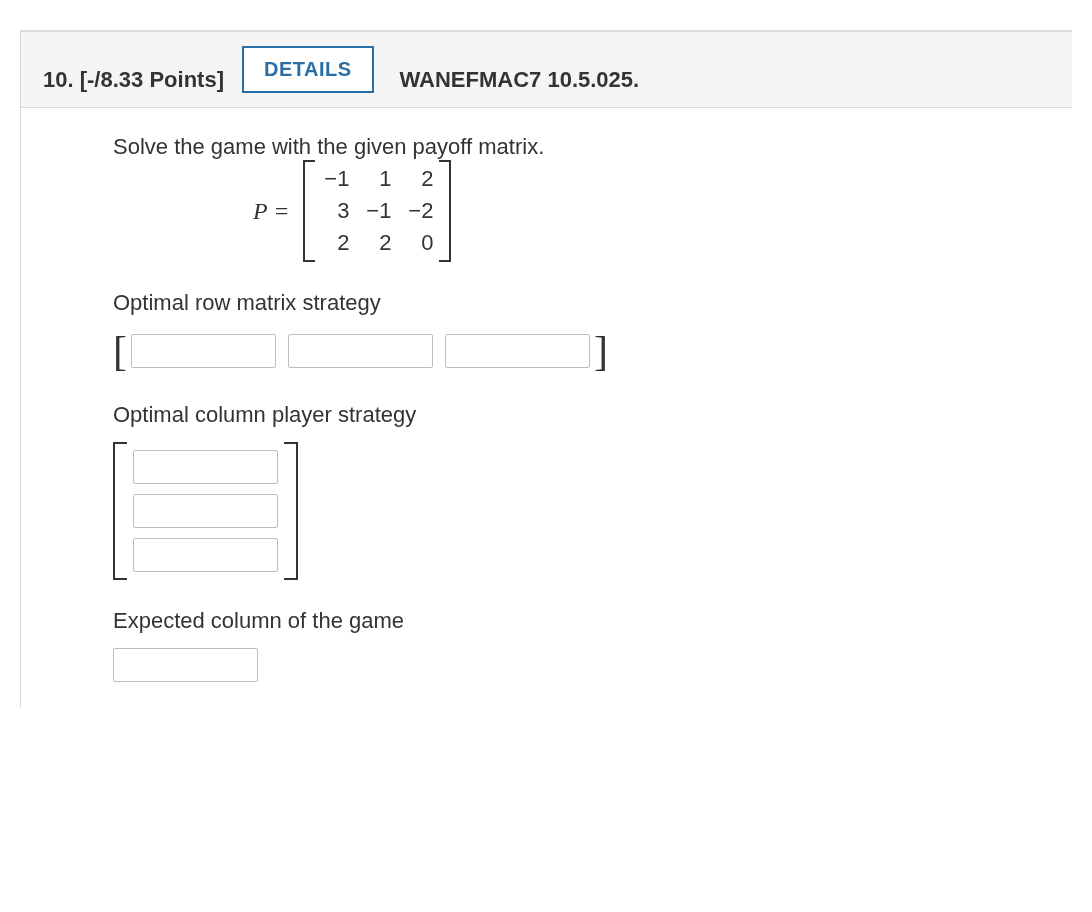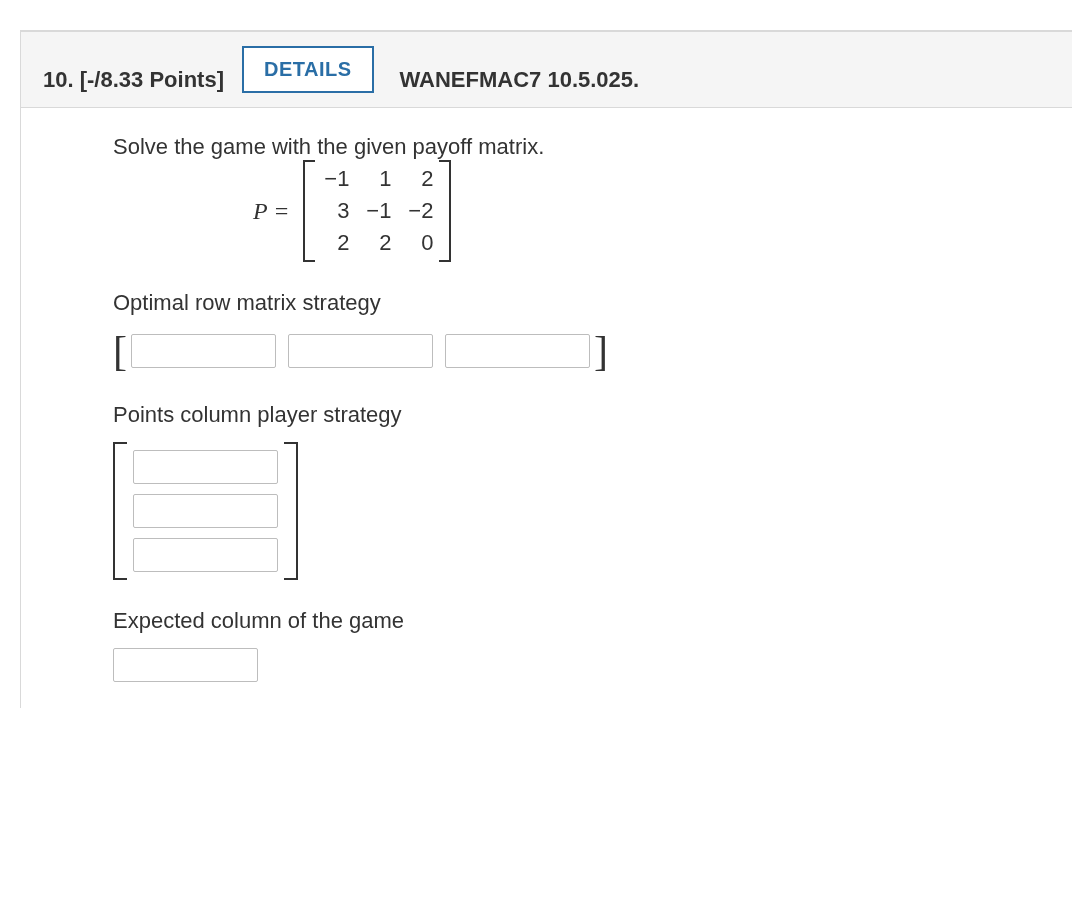--- a/index.html
+++ b/index.html
@@ -205,21 +205,21 @@
         <span class="bracket">[</span>
         <div class="row-inputs">
           <input class="ans-input" type="text" value="" style="">
           <input class="ans-input" type="text" value="" style="">
           <input class="ans-input" type="text" value="" style="">
         </div>
         <span class="bracket">]</span>
       </div>
     </div>
 
-    <div class="section-label">Points column player strategy</div>
+    <div class="section-label">Optimal column player strategy</div>
     <div class="col-strategy-wrap">
       <div class="col-strategy">
         <div class="col-bracket-left"></div>
         <div class="col-inputs">
           <input class="ans-input" type="text" value="" style="">
           <input class="ans-input" type="text" value="" style="">
           <input class="ans-input" type="text" value="" style="">
         </div>
         <div class="col-bracket-right"></div>
       </div>

